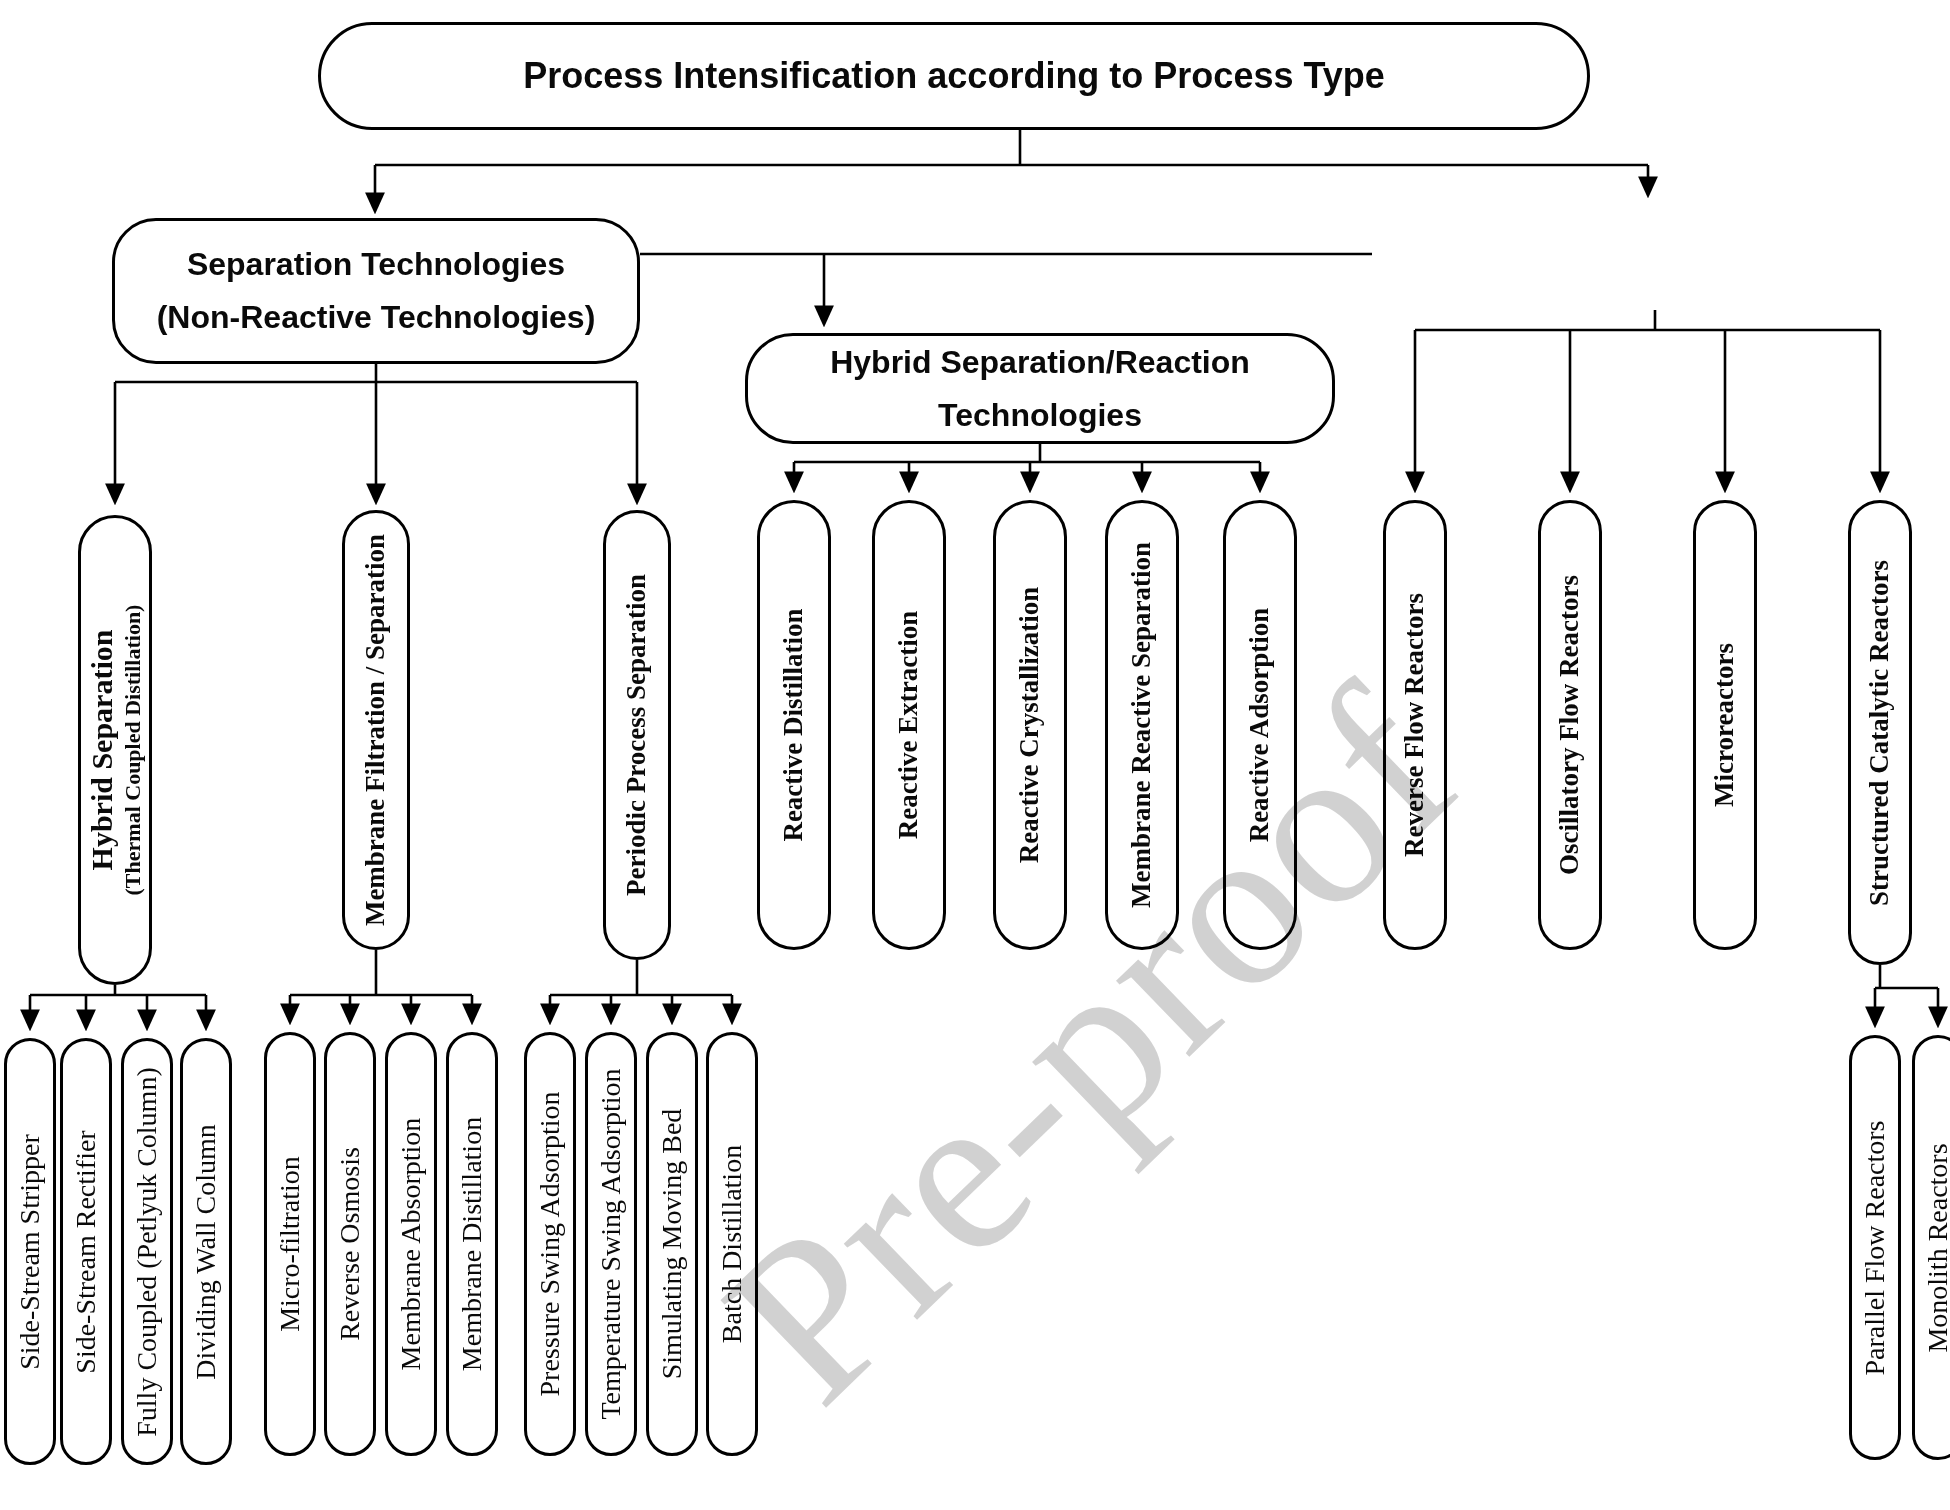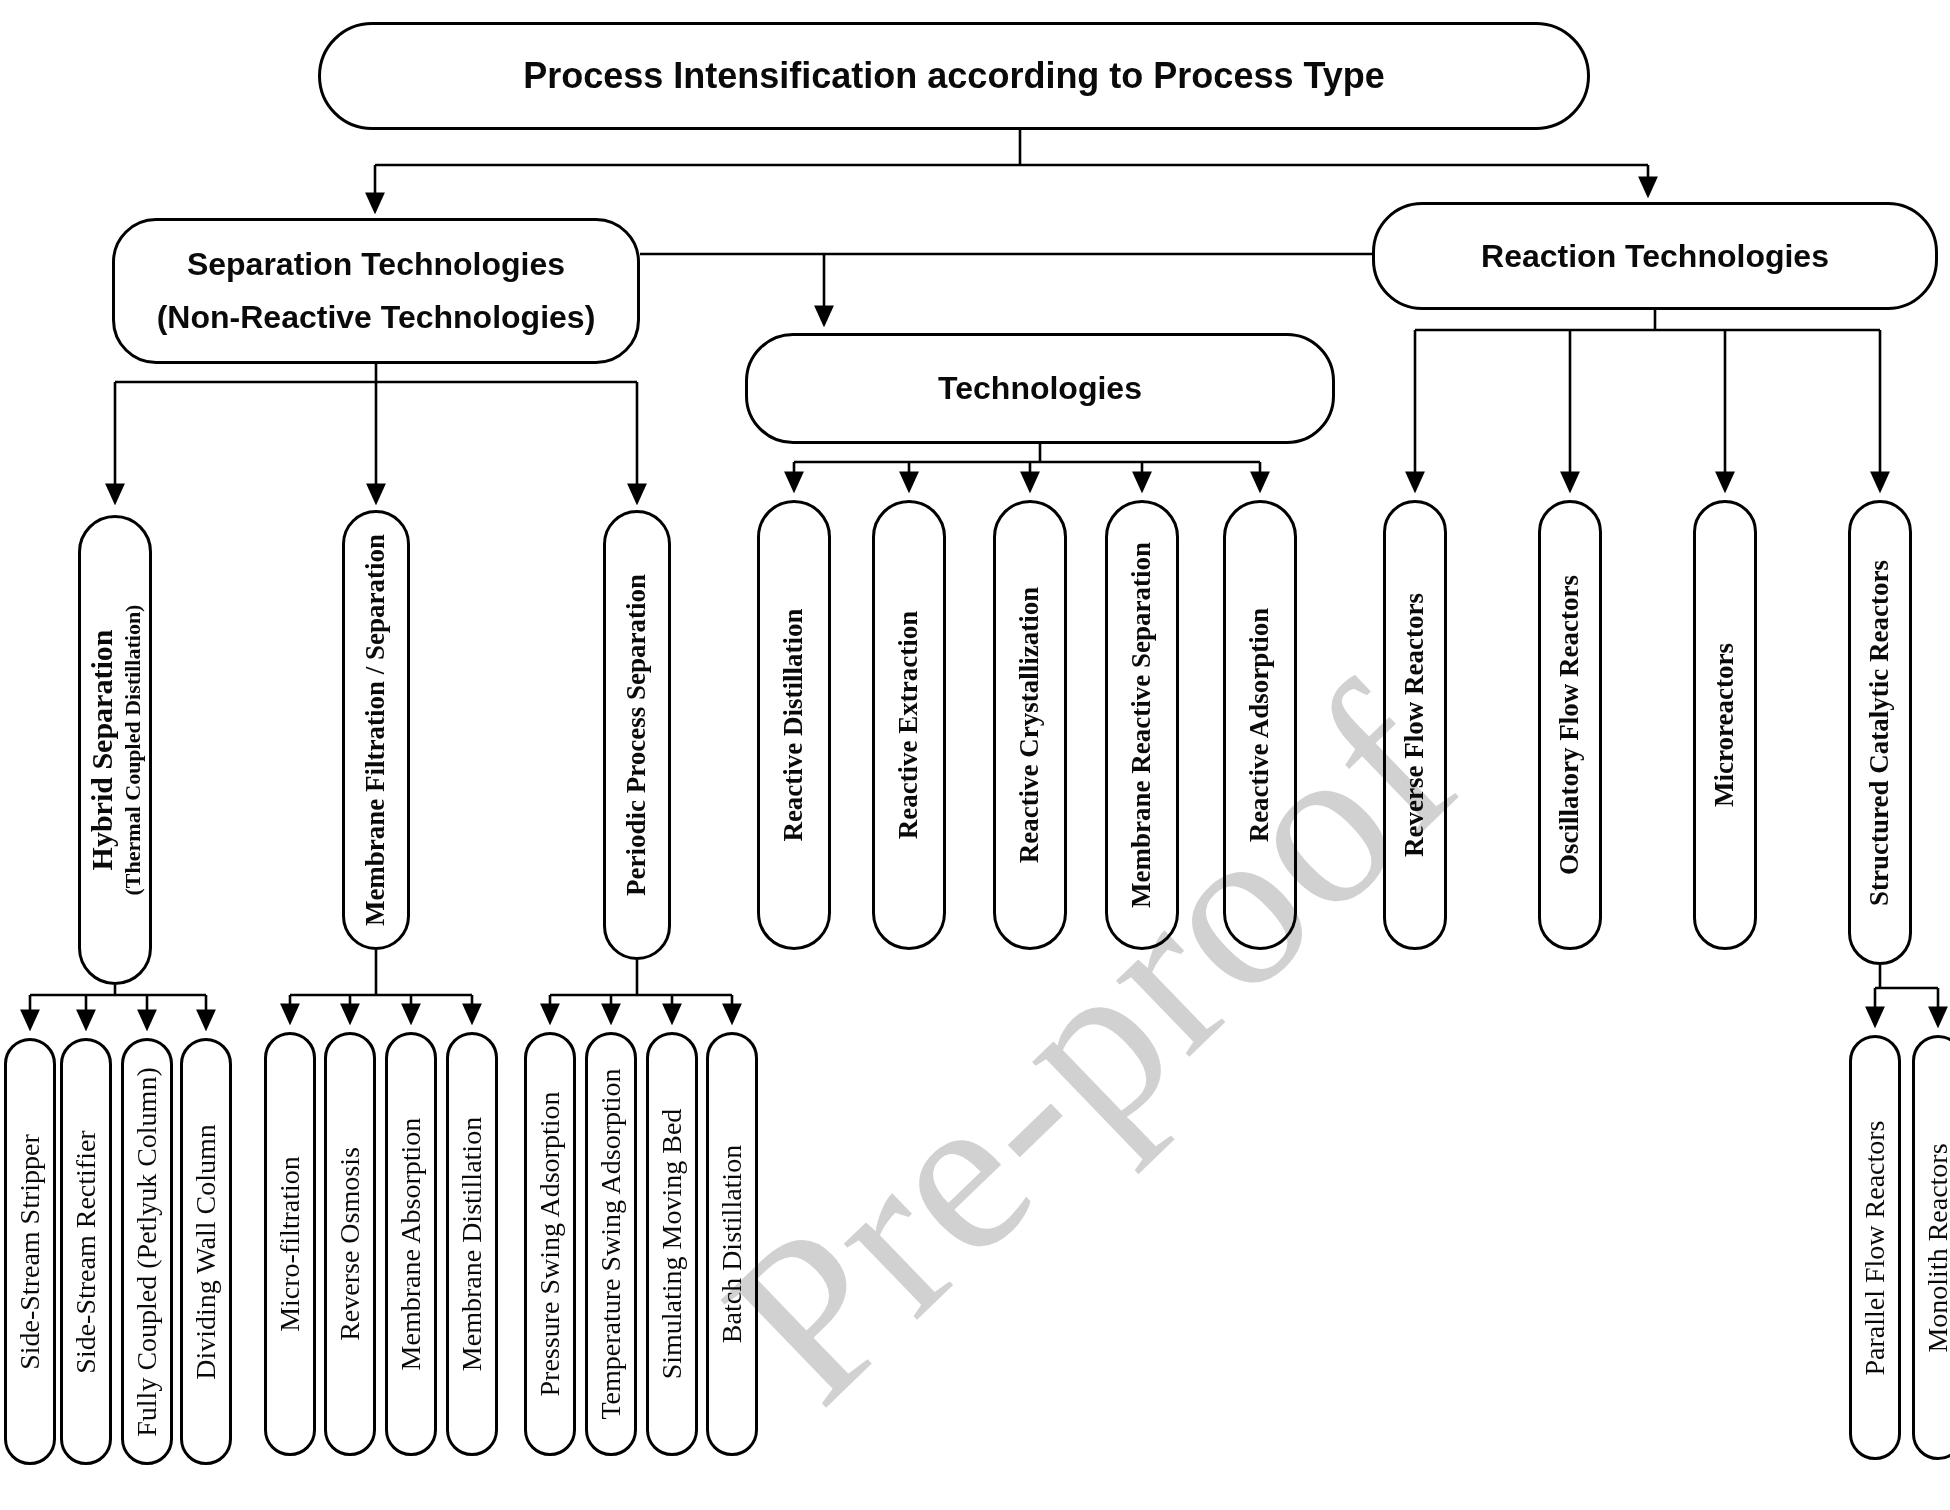--- a/index.html
+++ b/index.html
@@ -85,26 +85,24 @@
   <div class="box hbox title-text" style="left:318px;top:22px;width:1272px;height:108px;border-radius:54px;">
     <span>Process Intensification according to Process Type</span>
   </div>
 
   <div class="box hbox h2-text" style="left:112px;top:218px;width:528px;height:146px;border-radius:44px;">
     <span>Separation Technologies</span>
     <span>(Non-Reactive Technologies)</span>
   </div>
 
   <div class="box hbox h2-text" style="left:745px;top:333px;width:590px;height:111px;border-radius:48px;">
+    <span>Hybrid Separation/Reaction</span>
     <span>Technologies</span>
   </div>
 
-  <div class="box hbox h2-text" style="left:1372px;top:202px;width:566px;height:108px;border-radius:50px;">
-    <span>Reaction Technologies</span>
-  </div>
 
   <div class="box" style="left:78px;top:515px;width:74px;height:470px;border-radius:37px;">
     <div class="vin">
       <div class="vmain-lg">Hybrid Separation</div>
       <div class="vsub">(Thermal Coupled Distillation)</div>
     </div>
   </div>
 
   <div class="box" style="left:342px;top:510px;width:68px;height:440px;border-radius:34px;">
     <div class="vin vmain">Membrane Filtration / Separation</div>

